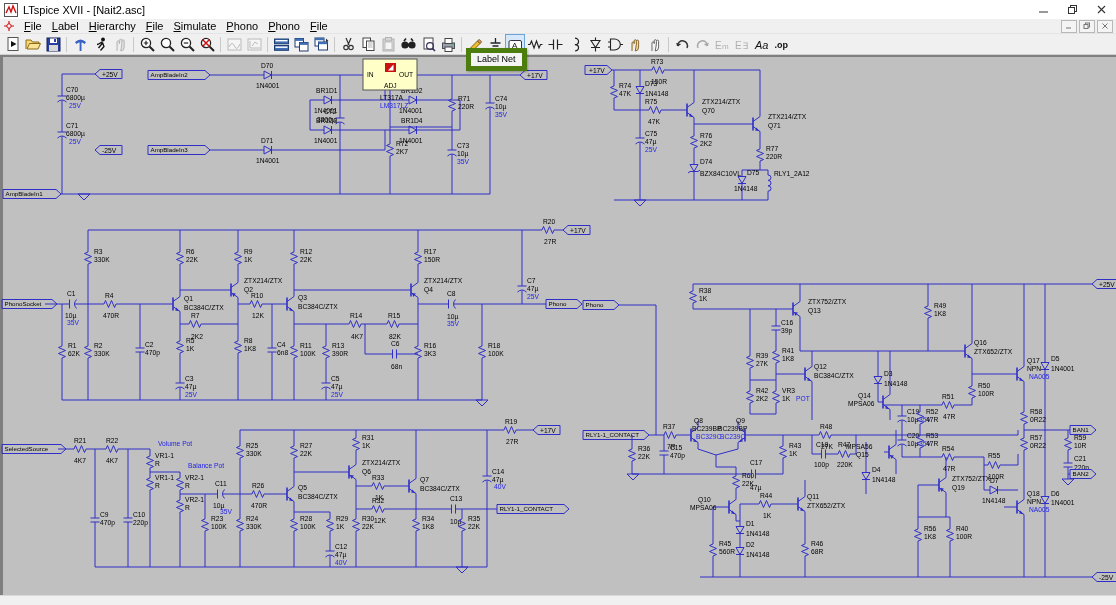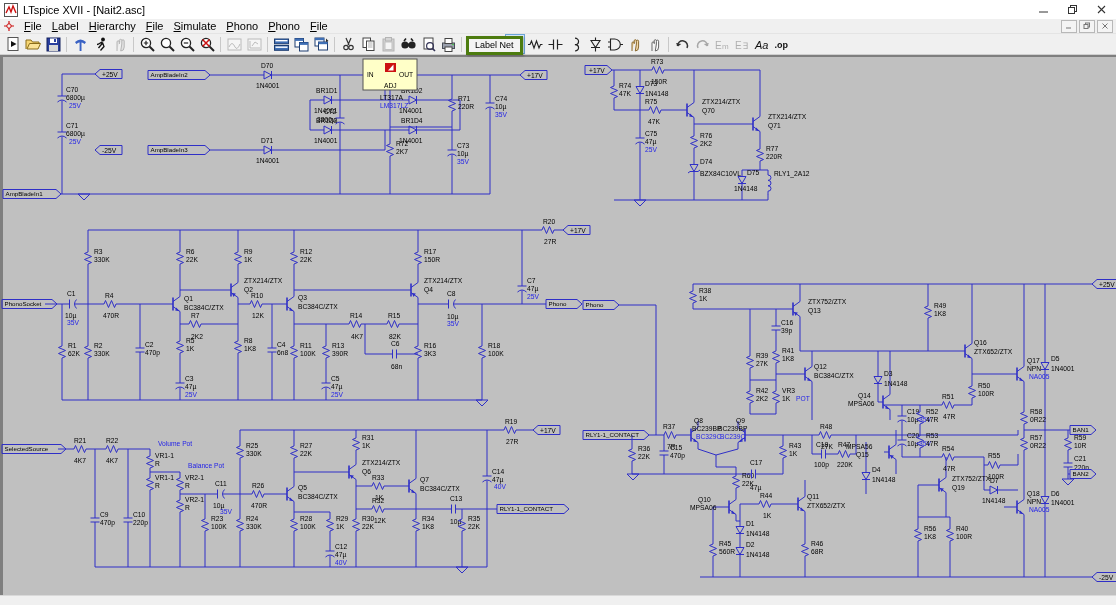--- a/index.html
+++ b/index.html
@@ -16,21 +16,21 @@
   .mdibtns{margin-left:auto;display:flex;margin-right:3px}
   .mdib{width:14px;height:11px;border:1px solid #b8b8b8;background:#f4f4f4;margin-left:2px;display:flex;align-items:center;justify-content:center}
   .toolbar{height:20px;background:#f0f0f0;display:flex;align-items:center;padding-left:3px;border-bottom:1px solid #cfcfcf}
   .tbtn{width:18px;height:18px;display:flex;align-items:center;justify-content:center;border:1px solid transparent}
   .tbtn.disabled{opacity:.38;filter:saturate(0)}
   .tbtn.active{background:#d6e8fa;border:1px solid #6ba5d7}
   .tsep{width:1px;height:15px;background:#c8c8c8;margin:0 3px}
   .canvas{position:relative;height:540px;background:#c0c0c0;box-shadow:inset 3px 2px 0 #7f7f7f}
   .canvas svg{position:absolute;left:0;top:0}
   .statusbar{height:12px;background:#f0f0f0;border-top:1px solid #d9d9d9;font-size:9px;padding-left:6px;color:#222}
-  .tooltip{position:absolute;left:466px;top:36px;background:#f4f4f4;border:3px solid #4d7c0f;font-size:9px;padding:1px 6px 2px 6px;color:#000;z-index:50;box-shadow:1px 1px 2px rgba(0,0,0,.25)}
+  .tooltip{position:absolute;left:466px;top:48px;background:#f4f4f4;border:5px solid #4d7c0f;font-size:9px;padding:1px 6px 2px 6px;color:#000;z-index:50;box-shadow:1px 1px 2px rgba(0,0,0,.25)}
   text{font-family:"Liberation Sans",sans-serif}
   .st{fill:#000;font-size:6.7px}
   .sb{fill:#1d1de8;font-size:6.7px}
   .pt{fill:#000;font-size:6.2px}
 </style>
 </head>
 <body>
 
 <div class="titlebar">
   <span class="appicon">

